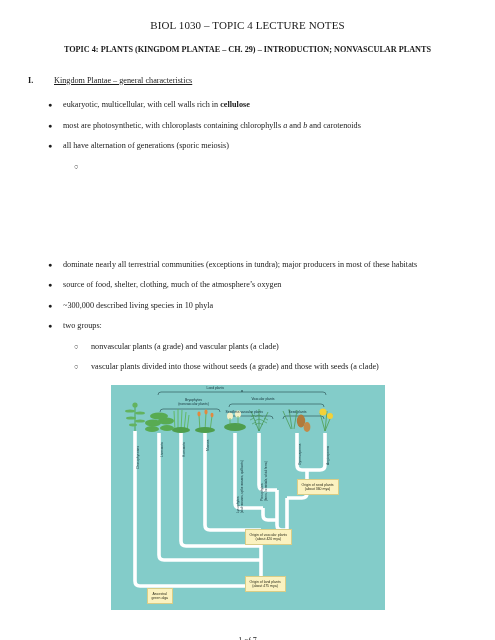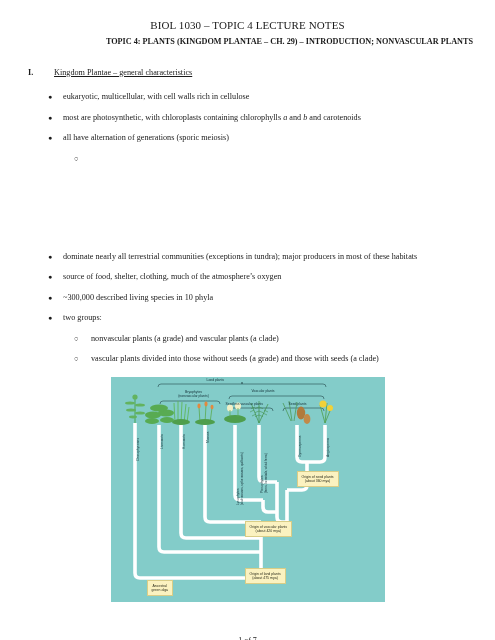--- a/index.html
+++ b/index.html
@@ -24,24 +24,24 @@
   }
 
   
   .doc-header {
     text-align: center;
     font-size: 11px;
     letter-spacing: .1px;
     margin-top: 19px;
   }
   .doc-topic {
-    text-align: right;
+    text-align: center;
     font-weight: bold;
     font-size: 8.2px;
-    margin-top: 6px;
+    margin-top: 14px;
     padding: 0 22px;
   }
   .section-row {
     display: flex;
     margin-top: 22px;
     padding-left: 28px;
     font-size: 8.2px;
   }
   .section-num { width: 26px; font-weight: bold; }
   .section-title {
@@ -62,21 +62,21 @@
   }
   .bullet .marker {
     flex: none;
     width: 15px;
     font-size: 7px;
     line-height: 1.5;
   }
   .bullet.sub { padding-left: 74px; margin-bottom: 10px; }
   .bullet.sub .marker { width: 17px; font-size: 7.5px; line-height: 1.35; }
   .bullet .txt { flex: 1; }
-  .b { font-weight: normal; margin-top: 34px; }
+  .b { font-weight: bold; margin-top: 34px; }
   .i { font-style: italic; }
 
   
   .draw-space { height: 78px; }
 
   
   .figure-wrap {
     position: relative;
     margin: 13px auto 0 auto;
     width: 274px;

